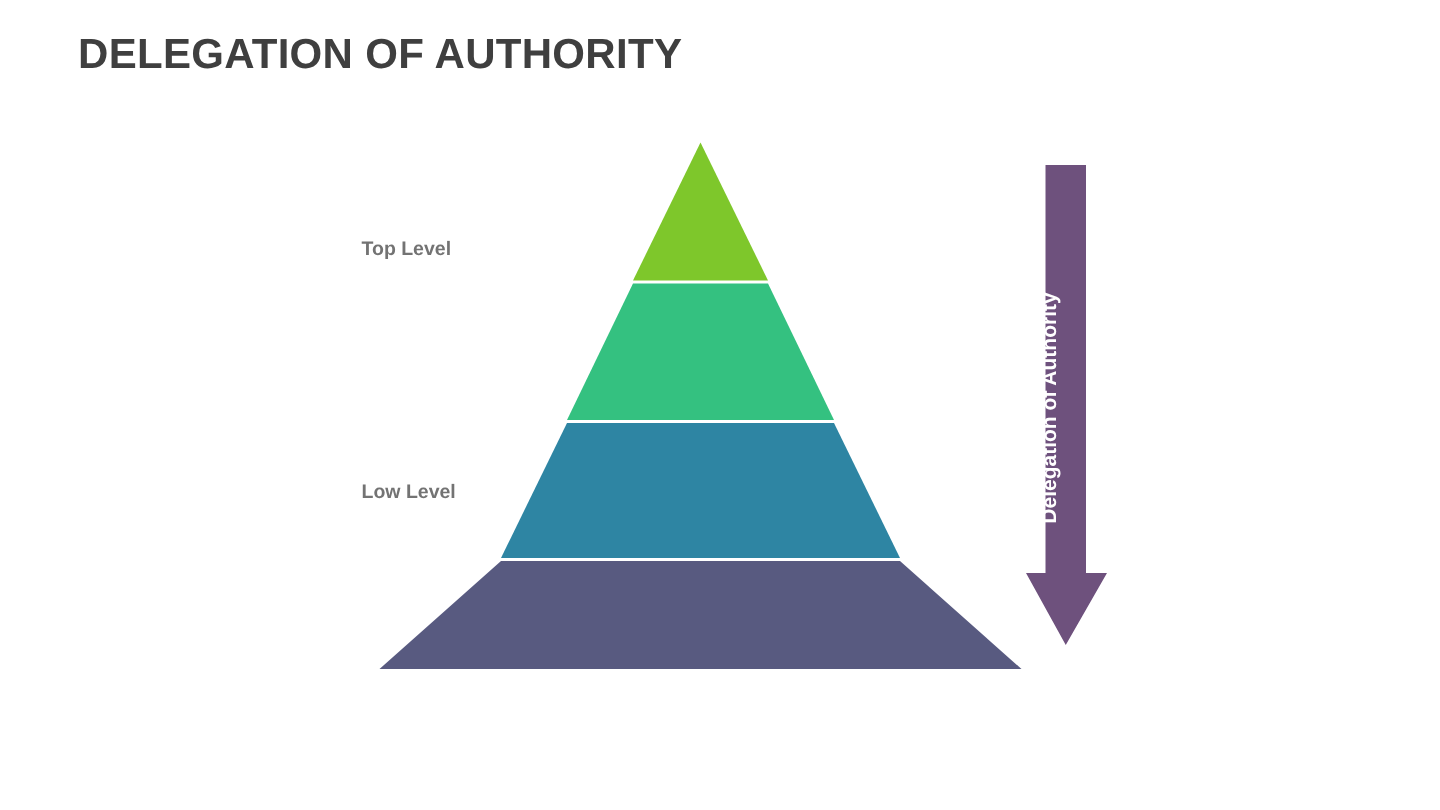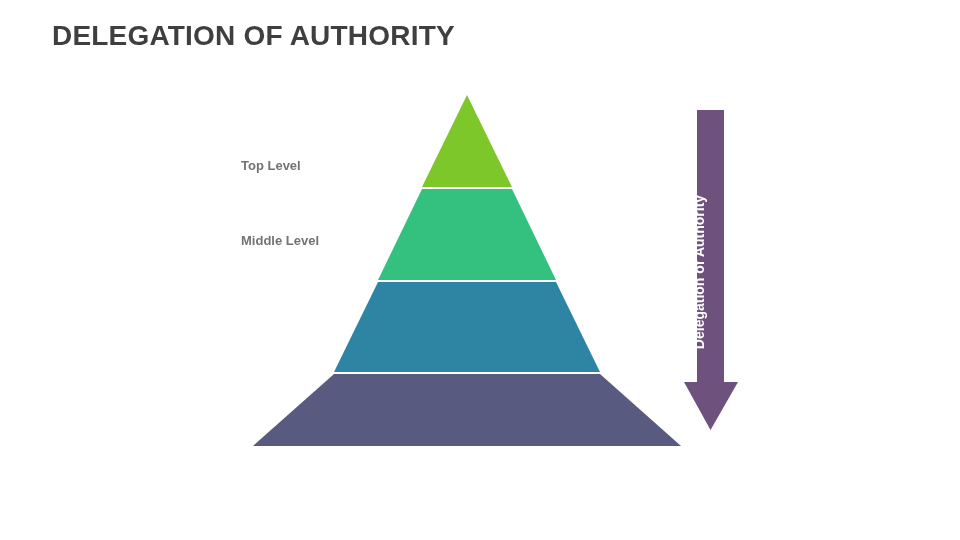--- a/index.html
+++ b/index.html
@@ -109,22 +109,22 @@
   <div id="pyramid-graphic">
     <svg id="pyramid-svg" width="460" height="375" viewBox="0 0 460 375">
       <polygon id="seg-level-0" points="226,10 271,102 181,102" fill="#7ec72b"></polygon>
       <polygon id="seg-level-1" points="181,104 271,104 315,195 137,195" fill="#34c180"></polygon>
       <polygon id="seg-level-2" points="137,197 315,197 359,287 93,287" fill="#2e85a3"></polygon>
       <polygon id="seg-level-3" points="93,289 359,289 440,361 12,361" fill="#585a80"></polygon>
     </svg>
 
     <div class="pyramid-label" id="label-level-0">Top Level</div>
 
-    <div class="pyramid-label" id="label-level-1">Middle Level</div>
 
+    <div class="pyramid-label" id="label-level-2">Low Level</div>
 
   </div>
 
   <div id="delegation-arrow">
     <svg id="arrow-svg" width="60" height="325" viewBox="0 0 60 325">
       <polygon points="16,0 43,0 43,272 57,272 29.5,320 3,272 16,272" fill="#6e517d"></polygon>
     </svg>
     <div id="arrow-label">Delegation of Authority</div>
   </div>
 

